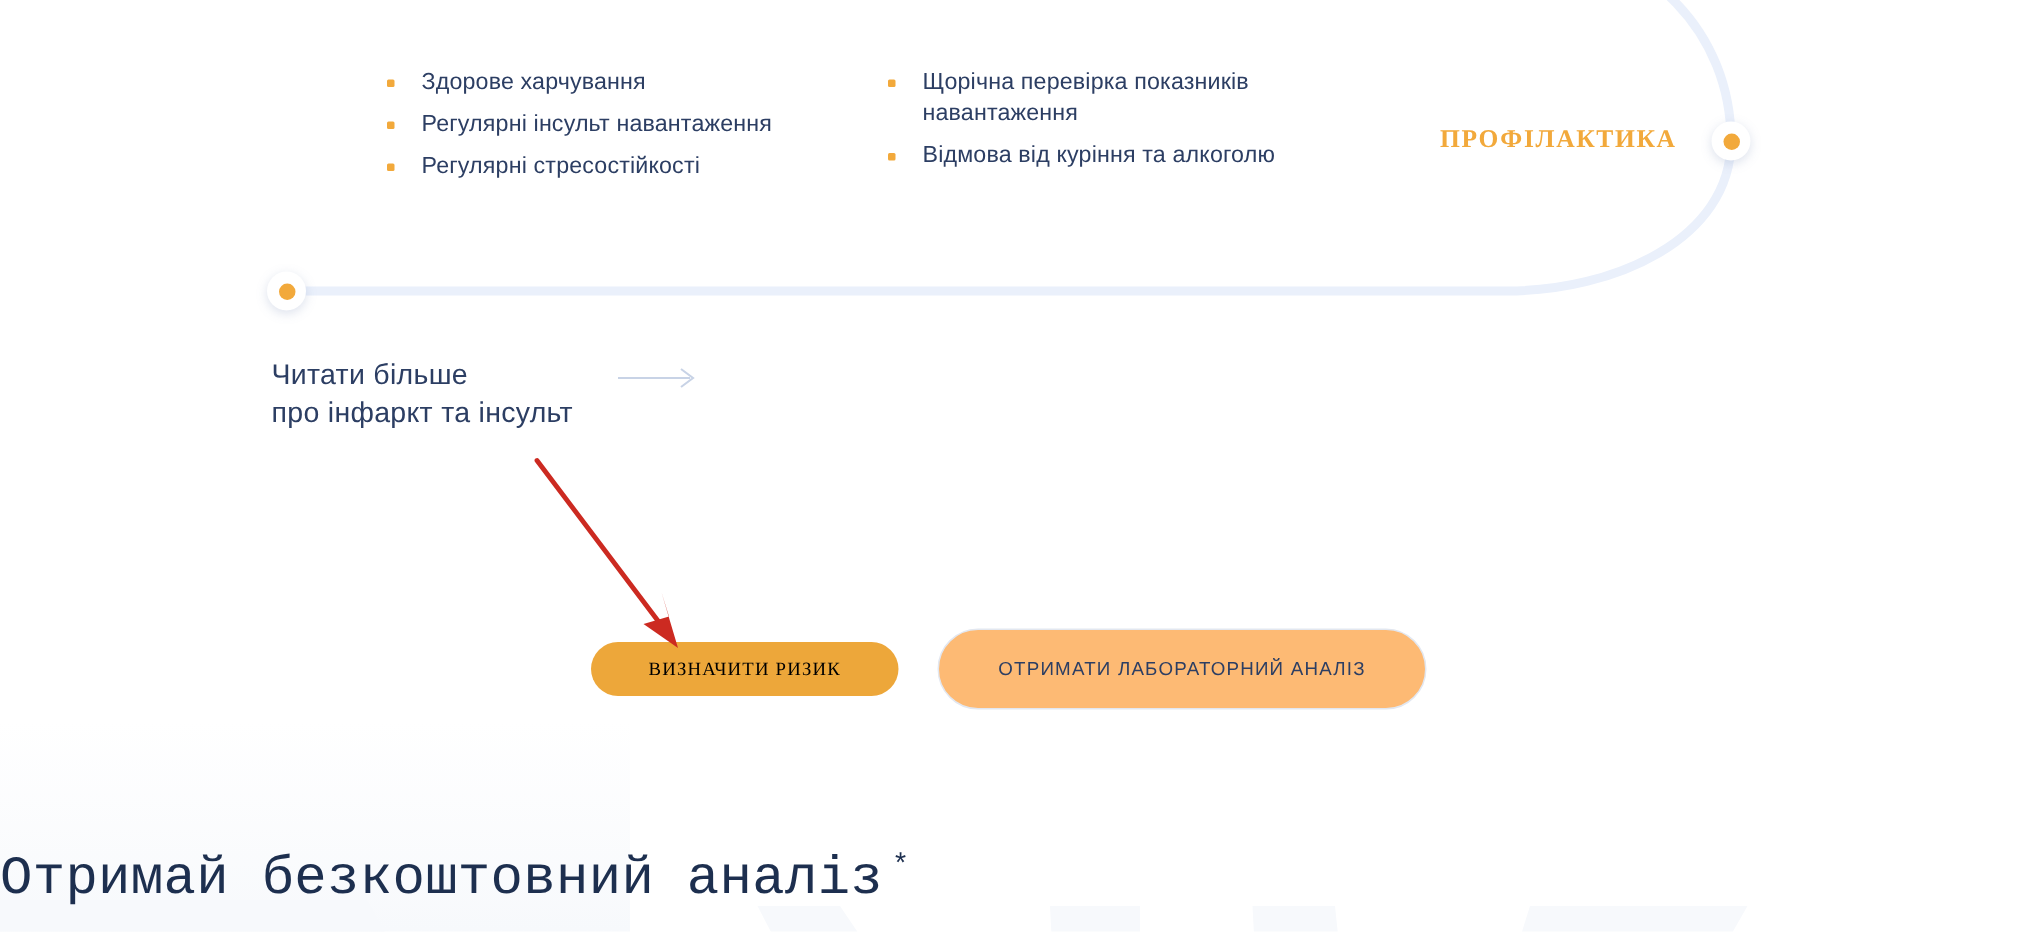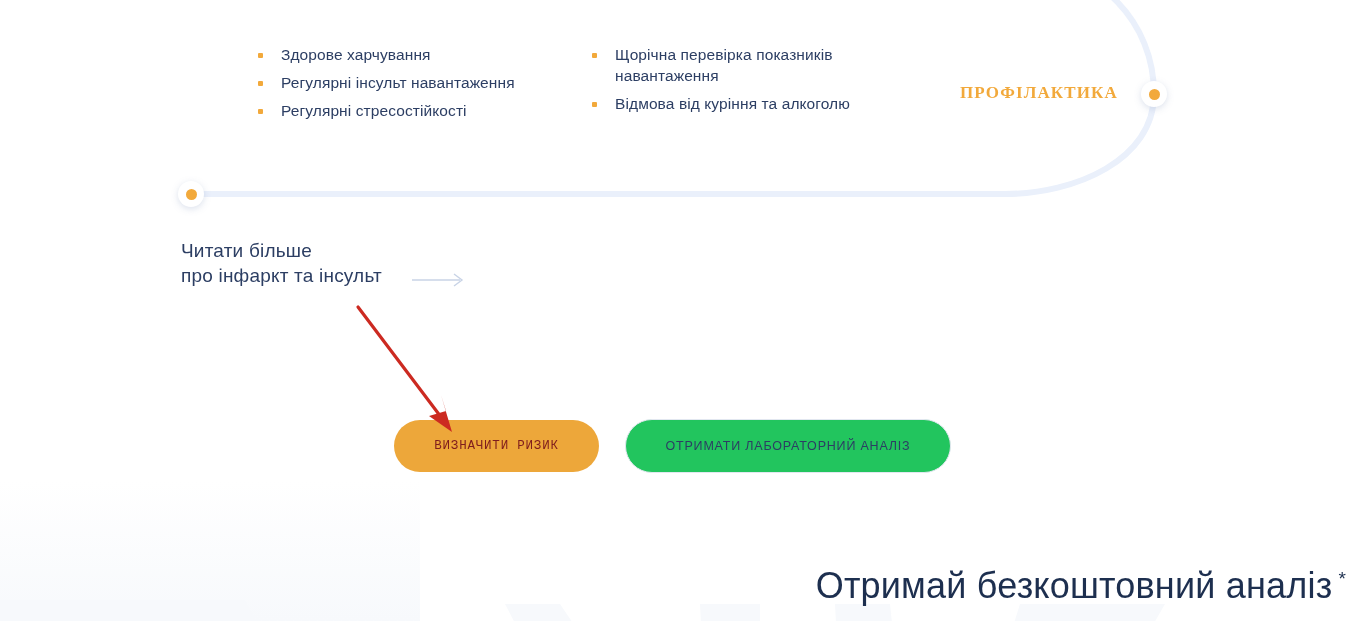--- a/index.html
+++ b/index.html
@@ -113,21 +113,21 @@
     font-family: Liberation Serif, serif;
   }
 
   
   #read-more-block {
     position: absolute;
     left: 181px;
     top: 238px;
     z-index: 4;
     display: flex;
-    align-items: flex-end;
+    align-items: flex-start;
   }
   #read-more-text {
     font-size: 19px;
     line-height: 25px;
     color: #2c3e63;
     white-space: pre-line;
     letter-spacing: 0.2px;
   }
   #read-more-arrow {
     margin-left: 30px;
@@ -139,58 +139,59 @@
   #cta-row {
     position: absolute;
     left: 394px;
     top: 419px;
     z-index: 4;
     display: flex;
     align-items: center;
   }
   #btn-determine-risk {
     width: 205px;
-    height: 52px;
+    height: 36px;
     border: none;
     border-radius: 26px;
     background: #eda73a;
-    color: #7f1d1d;
-    font-family: Liberation Mono, monospace;
+    color: #000000;
+    font-family: Liberation Serif, serif;
     font-size: 12.5px;
     letter-spacing: 0.8px;
     cursor: pointer;
     padding: 0;
   }
   #btn-lab-analysis {
     margin-left: 26px;
     width: 326px;
     height: 54px;
     border: 1px solid #e2e7f0;
     border-radius: 27px;
-    background: #22c55e;
+    background: #fdba74;
     color: #2c3e63;
     font-family: "Liberation Sans", sans-serif;
     font-size: 12.5px;
     letter-spacing: 0.8px;
     cursor: pointer;
     padding: 0;
   }
 
   
   #free-analysis-heading {
     position: absolute;
     left: 0;
     top: 565px;
     width: 1346px;
-    text-align: right;
+    text-align: left;
     font-size: 36px;
     color: #1d2f4f;
     letter-spacing: 0.2px;
     z-index: 4;
     white-space: nowrap;
+    font-family: Liberation Mono, monospace;
   }
   #free-analysis-asterisk {
     font-size: 19px;
     vertical-align: super;
     margin-left: 6px;
     color: #1d2f4f;
   }
 
   
   #annotation-arrow {

